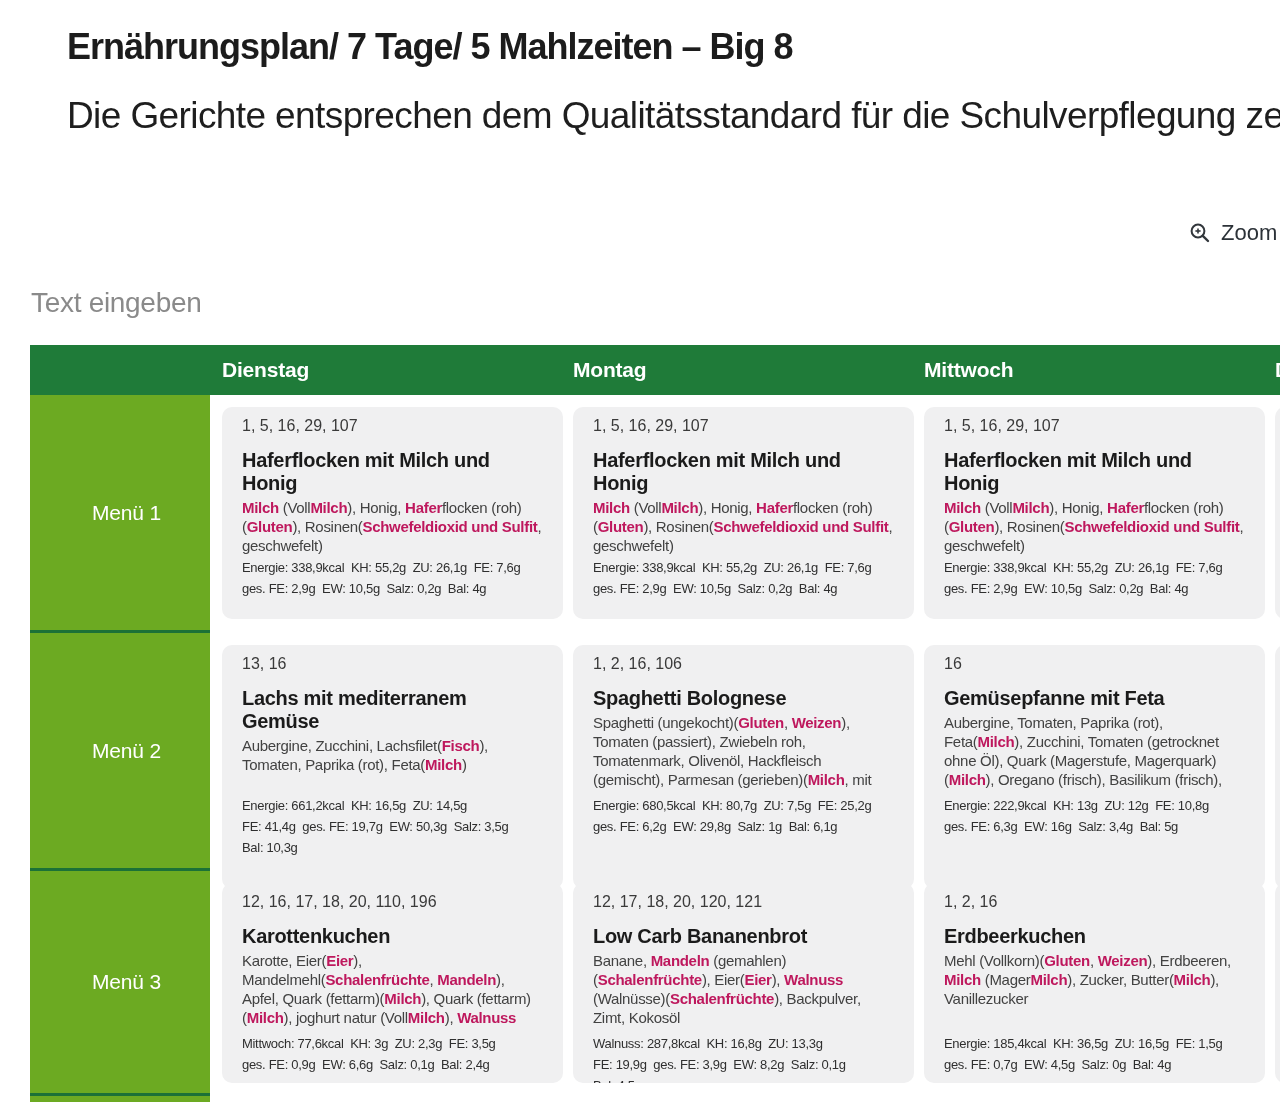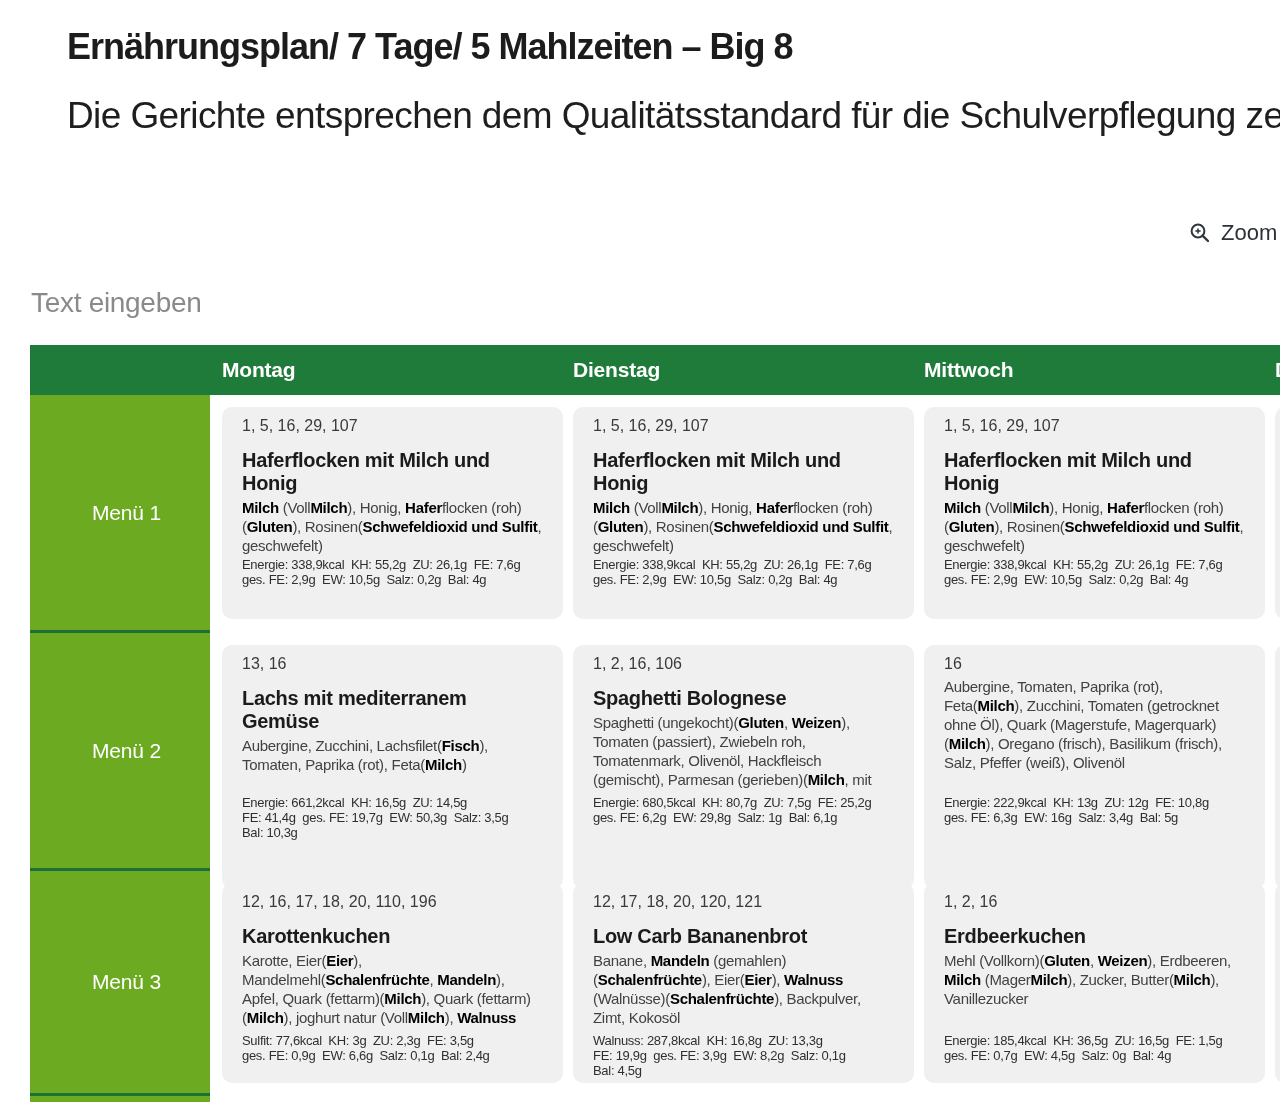--- a/index.html
+++ b/index.html
@@ -66,24 +66,24 @@
   }
   .codes{font-size:16px;color:#3a3a3a;line-height:21px;}
   .meal-title{
     font-size:20px;font-weight:700;color:#1b1b1b;line-height:23px;
     letter-spacing:-0.3px;margin-top:13px;
   }
   .ingredients{
     margin-top:3px;font-size:15px;line-height:19px;color:#424242;
     letter-spacing:-0.3px;
   }
-  .ingredients b{font-weight:700;color:#000000;}
+  .ingredients b{font-weight:700;color:#be185d;}
   .nutrition{
     position:absolute;left:20px;right:12px;top:150px;
-    font-size:13px;line-height:15px;color:#2f2f2f;letter-spacing:-0.3px;
+    font-size:13px;line-height:21px;color:#2f2f2f;letter-spacing:-0.3px;
     white-space:pre-wrap;
   }
 </style>
 </head>
 <body>
 
 <div class="page-title">Ernährungsplan/ 7 Tage/ 5 Mahlzeiten – Big 8</div>
 <div class="page-subtitle">Die Gerichte entsprechen dem Qualitätsstandard für die Schulverpflegung zertifiziert vom</div>
 
 <div class="zoom-btn">
@@ -97,22 +97,22 @@
   </span>
   <span class="zlabel">Zoom</span>
 </div>
 
 <div class="text-placeholder">Text eingeben</div>
 
 <div class="mealtable">
 
   <div class="thead">
     <div class="spacer"></div>
+    <div class="dhead">Dienstag</div>
     <div class="dhead">Montag</div>
-    <div class="dhead">Dienstag</div>
     <div class="dhead">Mittwoch</div>
     <div class="dhead">Donnerstag</div>
   </div>
 
   <div class="trow r1">
     <div class="mlabel">
       <span>Menü 1</span>
     </div>
     <div class="slot">
       <div class="card">
@@ -176,20 +176,21 @@
           <div class="ingredients">Spaghetti (ungekocht)(<b>Gluten</b>, <b>Weizen</b>), Tomaten (passiert), Zwiebeln roh, Tomatenmark, Olivenöl, Hackfleisch (gemischt), Parmesan (gerieben)(<b>Milch</b>, mit Konservierungsstoff)</div>
         </div>
         <div class="nutrition">Energie: 680,5kcal  KH: 80,7g  ZU: 7,5g  FE: 25,2g
 ges. FE: 6,2g  EW: 29,8g  Salz: 1g  Bal: 6,1g</div>
       </div>
     </div>
     <div class="slot">
       <div class="card">
         <div class="card-clip">
           <div class="codes">16</div>
+          <div class="meal-title">Gemüsepfanne mit Feta</div>
           <div class="ingredients">Aubergine, Tomaten, Paprika (rot), Feta(<b>Milch</b>), Zucchini, Tomaten (getrocknet ohne Öl), Quark (Magerstufe, Magerquark) (<b>Milch</b>), Oregano (frisch), Basilikum (frisch), Salz, Pfeffer (weiß), Olivenöl</div>
         </div>
         <div class="nutrition">Energie: 222,9kcal  KH: 13g  ZU: 12g  FE: 10,8g
 ges. FE: 6,3g  EW: 16g  Salz: 3,4g  Bal: 5g</div>
       </div>
     </div>
     <div class="slot">
       <div class="card"></div>
     </div>
   </div>
@@ -198,21 +199,21 @@
     <div class="mlabel">
       <span>Menü 3</span>
     </div>
     <div class="slot">
       <div class="card">
         <div class="card-clip">
           <div class="codes">12, 16, 17, 18, 20, 110, 196</div>
           <div class="meal-title">Karottenkuchen</div>
           <div class="ingredients">Karotte, Eier(<b>Eier</b>), Mandelmehl(<b>Schalenfrüchte</b>, <b>Mandeln</b>), Apfel, Quark (fettarm)(<b>Milch</b>), Quark (fettarm)(<b>Milch</b>), joghurt natur (Voll<b>Milch</b>), <b>Walnuss</b> (Walnüsse)(<b>Schalenfrüchte</b>), Xucker</div>
         </div>
-        <div class="nutrition">Sulfit: 77,6kcal  KH: 3g  ZU: 2,3g  FE: 3,5g
+        <div class="nutrition">Mittwoch: 77,6kcal  KH: 3g  ZU: 2,3g  FE: 3,5g
 ges. FE: 0,9g  EW: 6,6g  Salz: 0,1g  Bal: 2,4g</div>
       </div>
     </div>
     <div class="slot">
       <div class="card">
         <div class="card-clip">
           <div class="codes">12, 17, 18, 20, 120, 121</div>
           <div class="meal-title">Low Carb Bananenbrot</div>
           <div class="ingredients">Banane, <b>Mandeln</b> (gemahlen) (<b>Schalenfrüchte</b>), Eier(<b>Eier</b>), <b>Walnuss</b> (Walnüsse)(<b>Schalenfrüchte</b>), Backpulver, Zimt, Kokosöl</div>
         </div>

